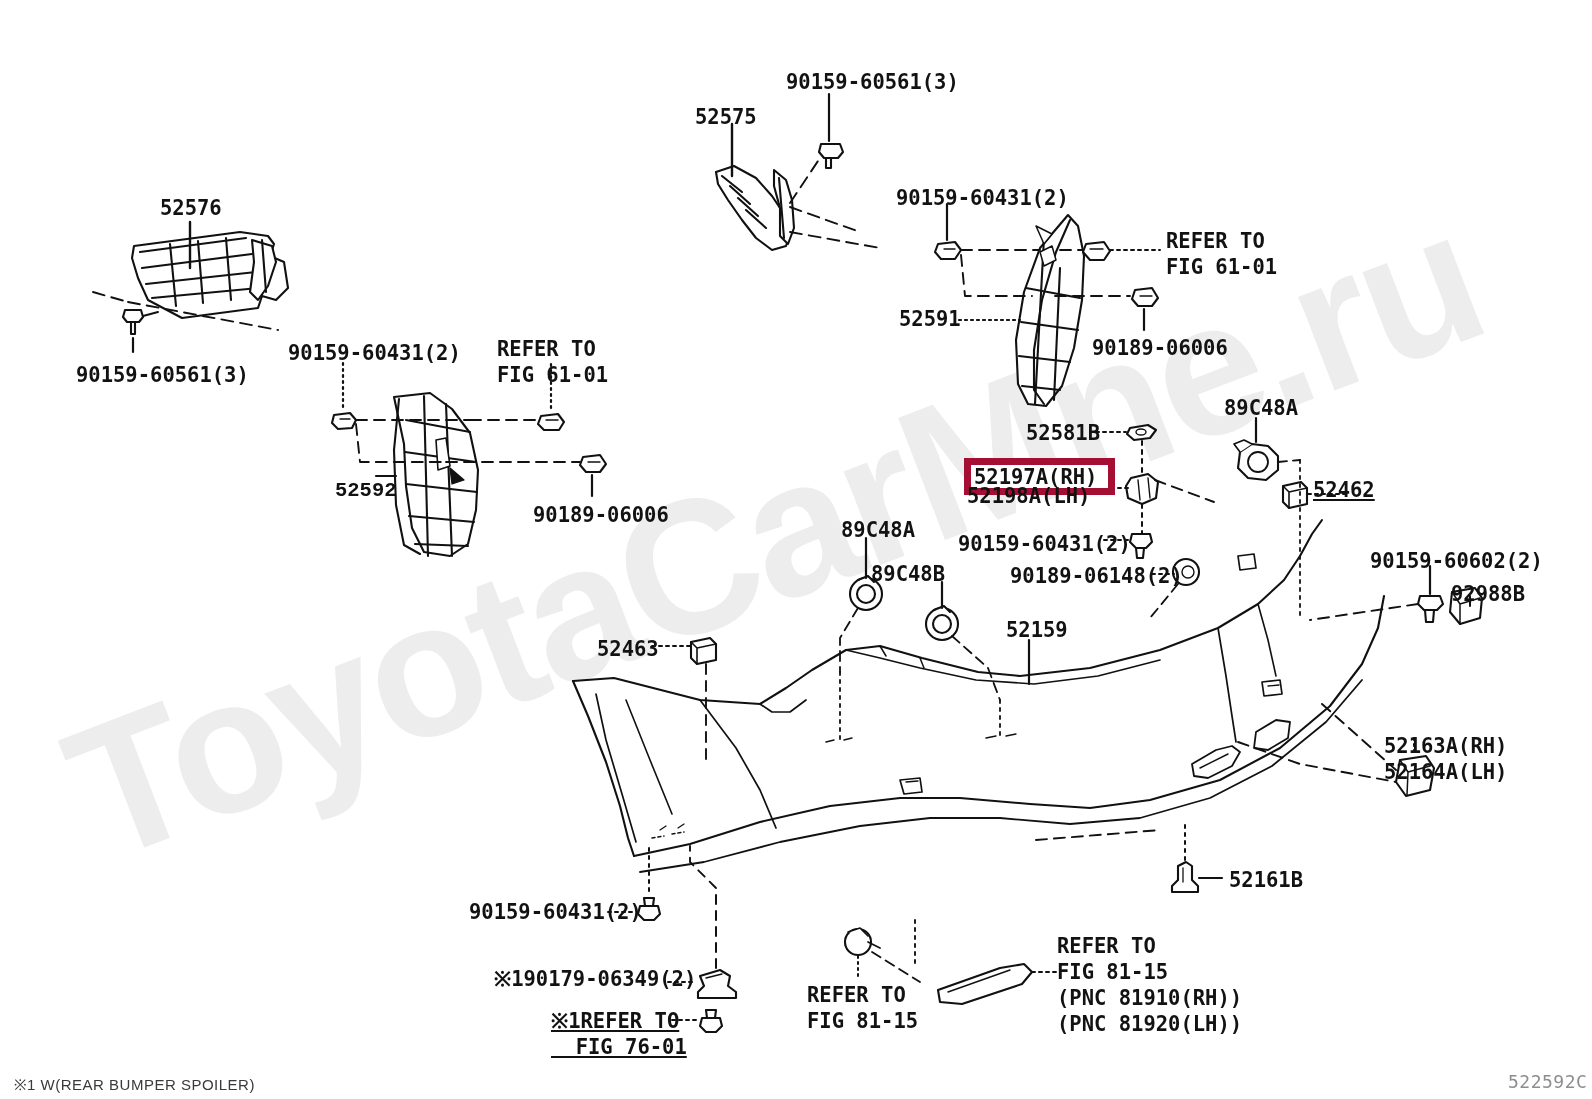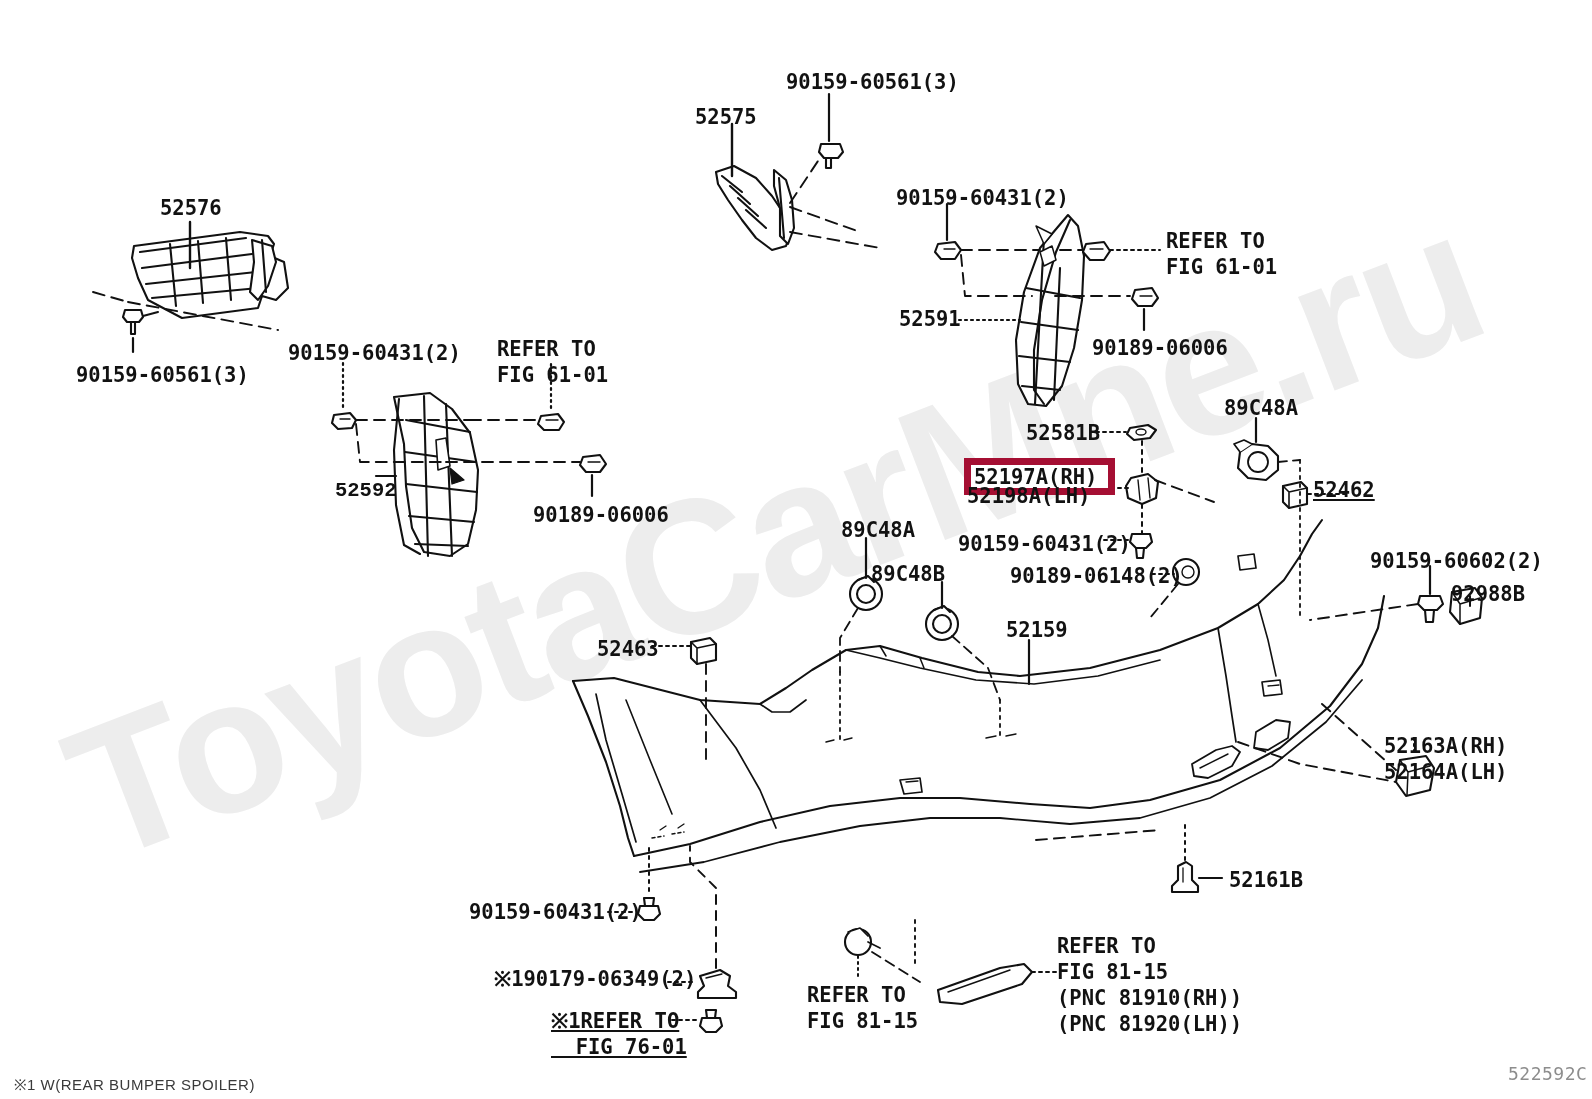--- a/index.html
+++ b/index.html
@@ -33,21 +33,21 @@
   .lbl.multi{line-height:26px;}
   .foot{
     position:absolute;z-index:4;color:#3a3a3a;white-space:pre;
     font-family:"Liberation Sans",sans-serif;font-size:15px;font-weight:normal;
     letter-spacing:0.5px;
     margin-top:30px;
   }
   .figid{
     position:absolute;z-index:4;color:#8d8d8d;white-space:pre;
     font-family:"DejaVu Sans Mono","Liberation Mono",monospace;
-    font-size:18px;font-weight:normal;letter-spacing:0.5px;
+    font-size:18px;font-weight:normal;letter-spacing:0.5px;margin-top:8px;
   }
 
   
   #hl-box{
     position:absolute;z-index:3;border:7px solid #a50f33;background:#ffffff;
     box-sizing:border-box;
   }
   #hl-label{z-index:5;}
 </style>
 </head>

